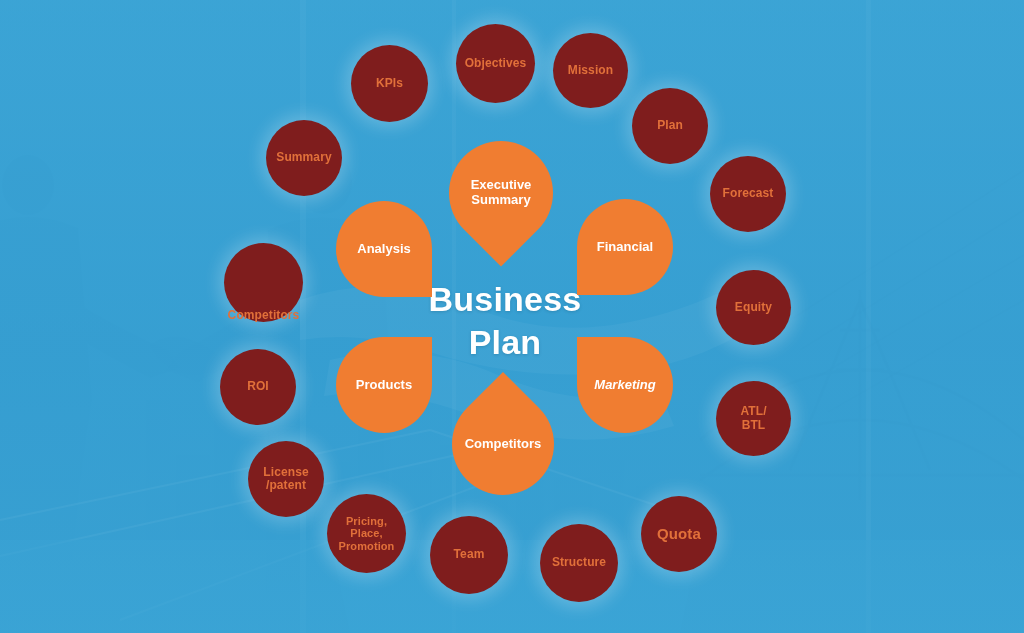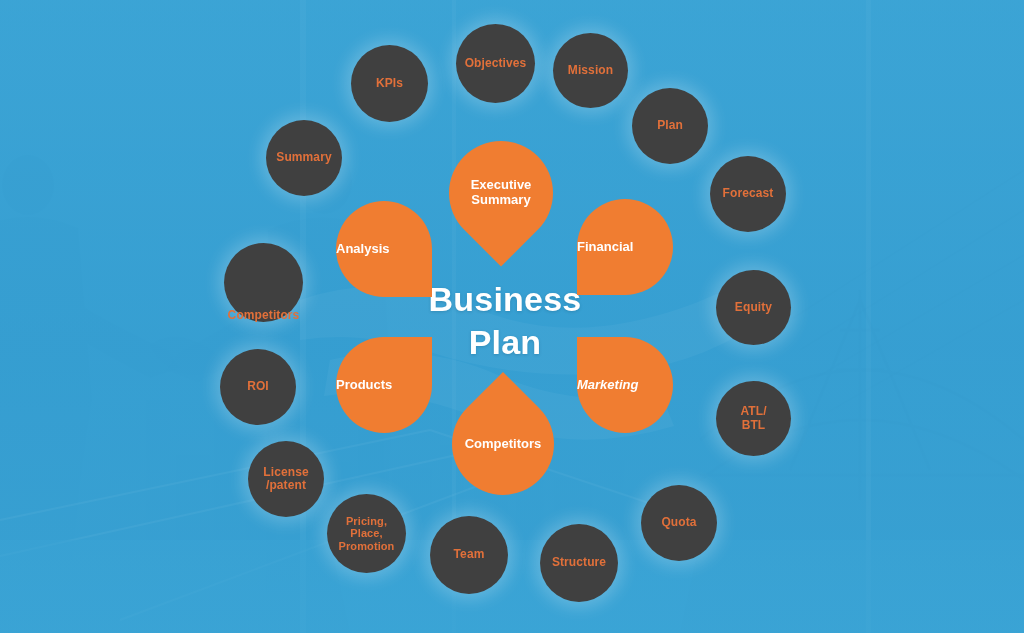--- a/index.html
+++ b/index.html
@@ -21,36 +21,36 @@
     opacity:.72;
   }
 
   
   #stage{ position:absolute; inset:0; }
 
   
   .node-circle{
     position:absolute;
     border-radius:50%;
-    background:#404040;
+    background:#7f1d1d;
     display:flex; align-items:center; justify-content:center;
     text-align:center;
     color:#e1703a;
     font-weight:bold;
     line-height:1.12;
     letter-spacing:.1px;
     box-shadow:0 0 16px 6px rgba(255,255,255,.20);
   }
   .node-circle span{ display:block; padding:0 4px; }
 
   
   .petal{
     position:absolute;
     background:#f07d31;
-    display:flex; align-items:center; 
+    display:flex; align-items:center; justify-content:center;
     text-align:center;
     color:#ffffff;
     font-weight:bold;
     line-height:1.12;
   }
   .petal.point-br{ border-radius:50% 50% 0    50%; }   
   .petal.point-bl{ border-radius:50% 50% 50% 0;   }    
   .petal.point-tr{ border-radius:50% 0    50% 50%; }   
   .petal.point-tl{ border-radius:0    50% 50% 50%;font-style:italic; }   
 
@@ -254,21 +254,21 @@
     </div>
 
   <div class="node-circle" style="left:716px;top:381px;width:75px;height:75px;font-size:12px;white-space:pre-line;">
     <span>ATL/
 BTL</span></div>
 
   <div class="node-circle" style="left:248px;top:441px;width:76px;height:76px;font-size:12px;white-space:pre-line;">
     <span>License
 /patent</span></div>
 
-  <div class="node-circle" style="left:641px;top:485px;width:76px;height:76px;font-size:12px;">
+  <div class="node-circle" style="left:641px;top:496px;width:76px;height:76px;font-size:15px;">
     <span>Quota</span>
     </div>
 
   <div class="node-circle" style="left:327px;top:494px;width:79px;height:79px;font-size:11px;white-space:pre-line;">
     <span>Pricing,
 Place,
 Promotion</span></div>
 
   <div class="node-circle" style="left:430px;top:516px;width:78px;height:78px;font-size:12px;">
     <span>Team</span>

